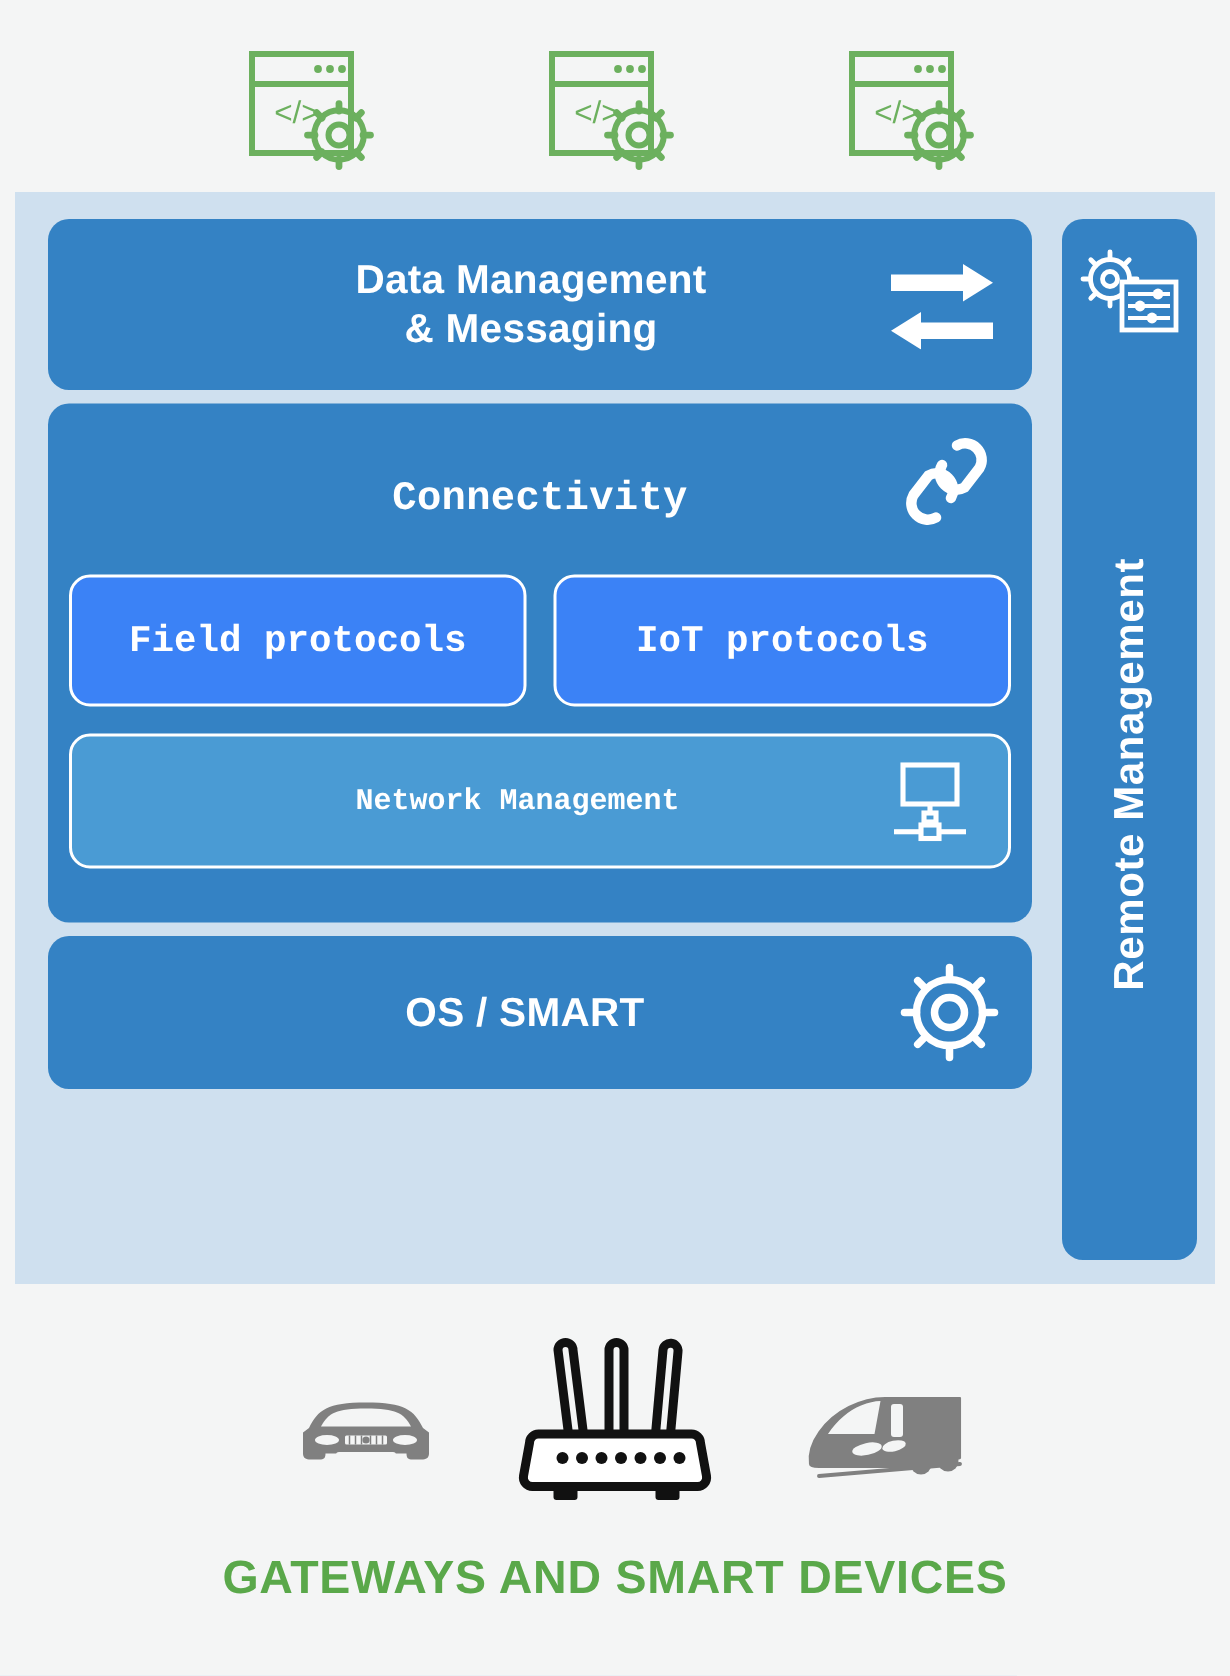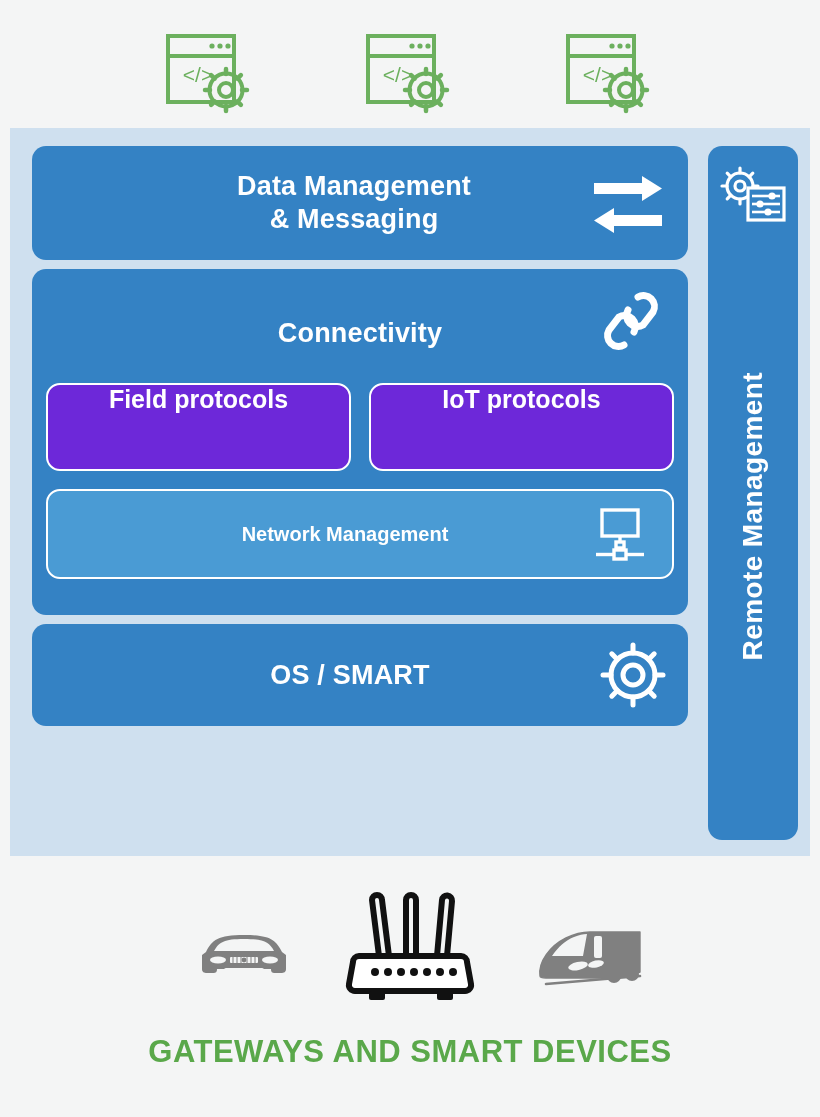--- a/index.html
+++ b/index.html
@@ -88,20 +88,21 @@
     width: 72px;
     height: 60px;
   }
 
   
   #layer-connectivity {
     flex: 0 0 346px;
     padding: 16px 14px 16px 14px;
     display: flex;
     flex-direction: column;
+    font-family: Liberation Mono, monospace;
   }
   #connectivity-head {
     height: 96px;
     position: relative;
     display: flex;
     align-items: center;
     justify-content: center;
   }
   #link-icon {
     position: absolute;
@@ -109,26 +110,27 @@
     top: 4px;
     width: 58px;
     height: 64px;
   }
   #protocol-row {
     display: flex;
     gap: 18px;
     margin-top: 2px;
   }
   .sub-box {
-    background: #6d28d9;
+    background: #3b82f6;
     border: 2px solid #ffffff;
     border-radius: 14px;
     height: 84px;
     flex: 1;
     display: flex;
+    align-items: center;
     justify-content: center;
   }
   .sub-box .sub-label {
     color: #ffffff;
     font-weight: bold;
     font-size: 25px;
   }
   #netmgmt-box {
     margin-top: 18px;
     background: #4a9bd4;

